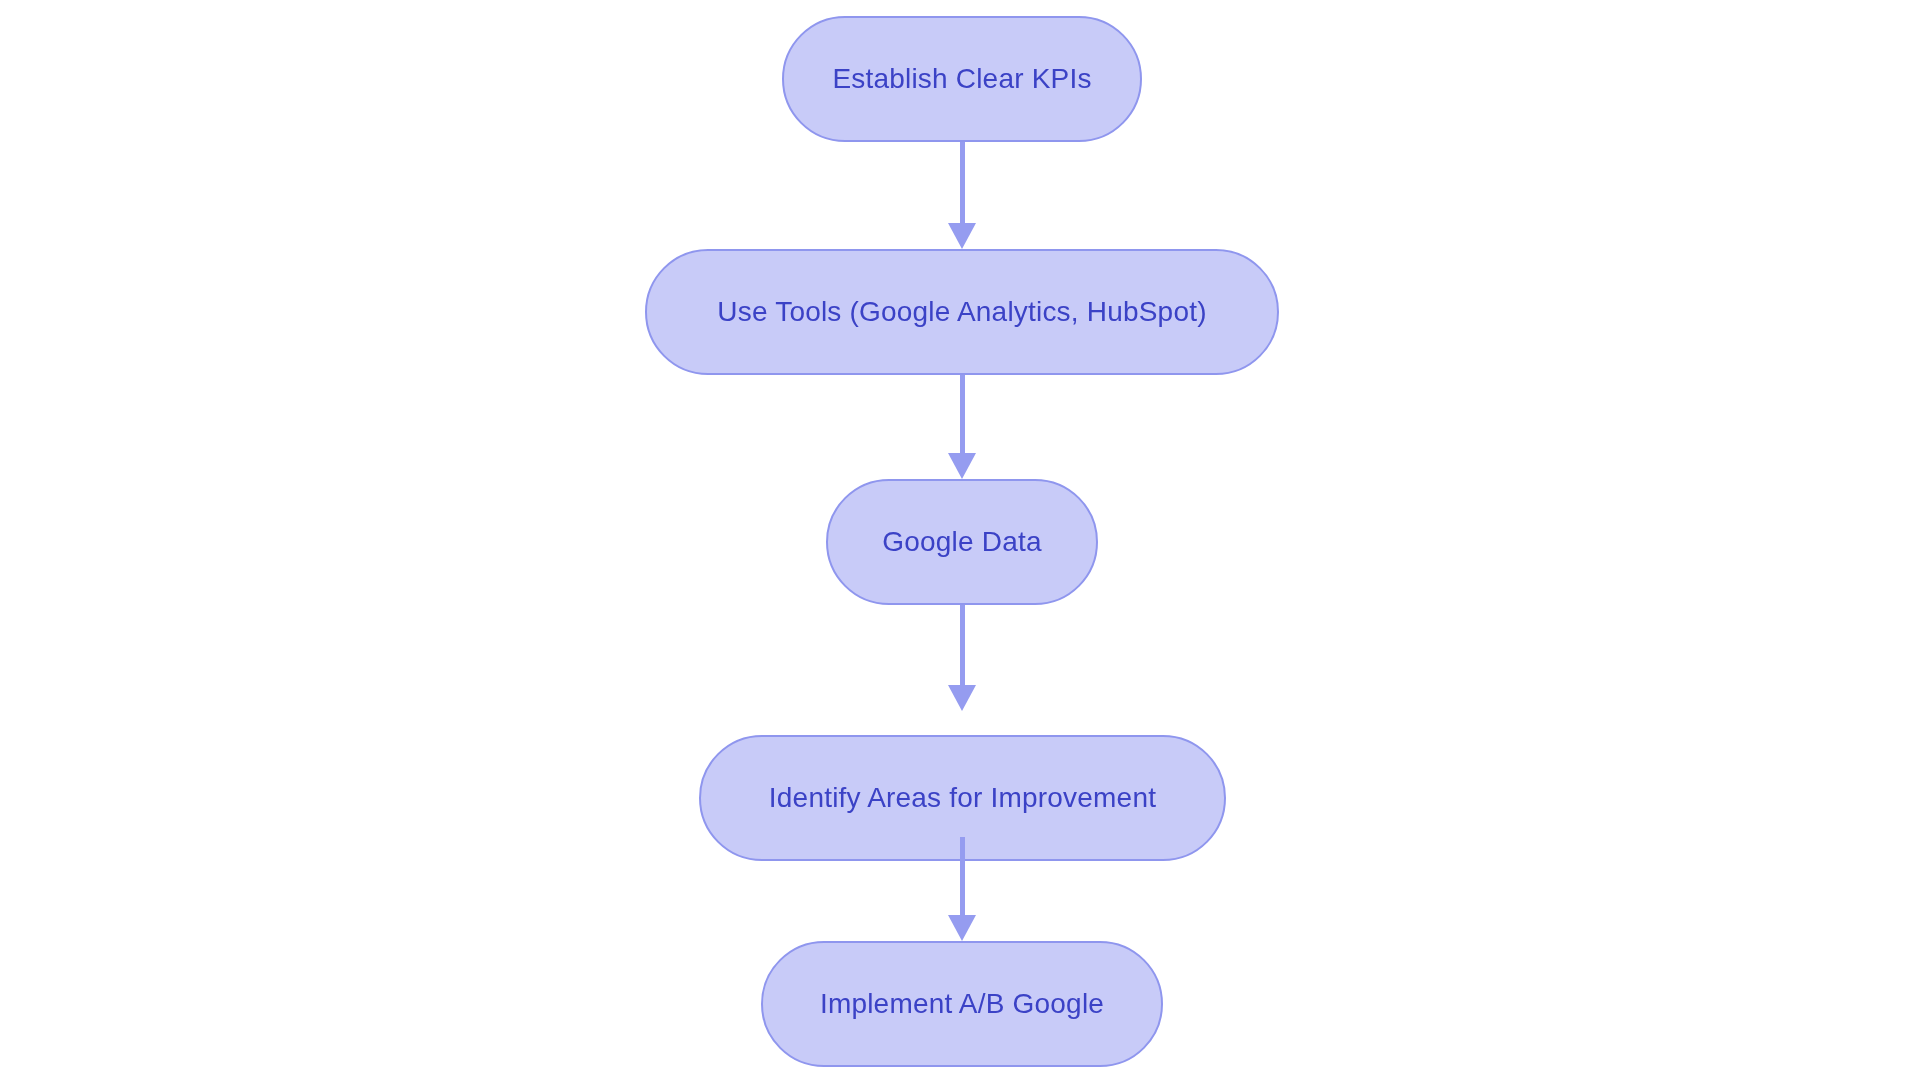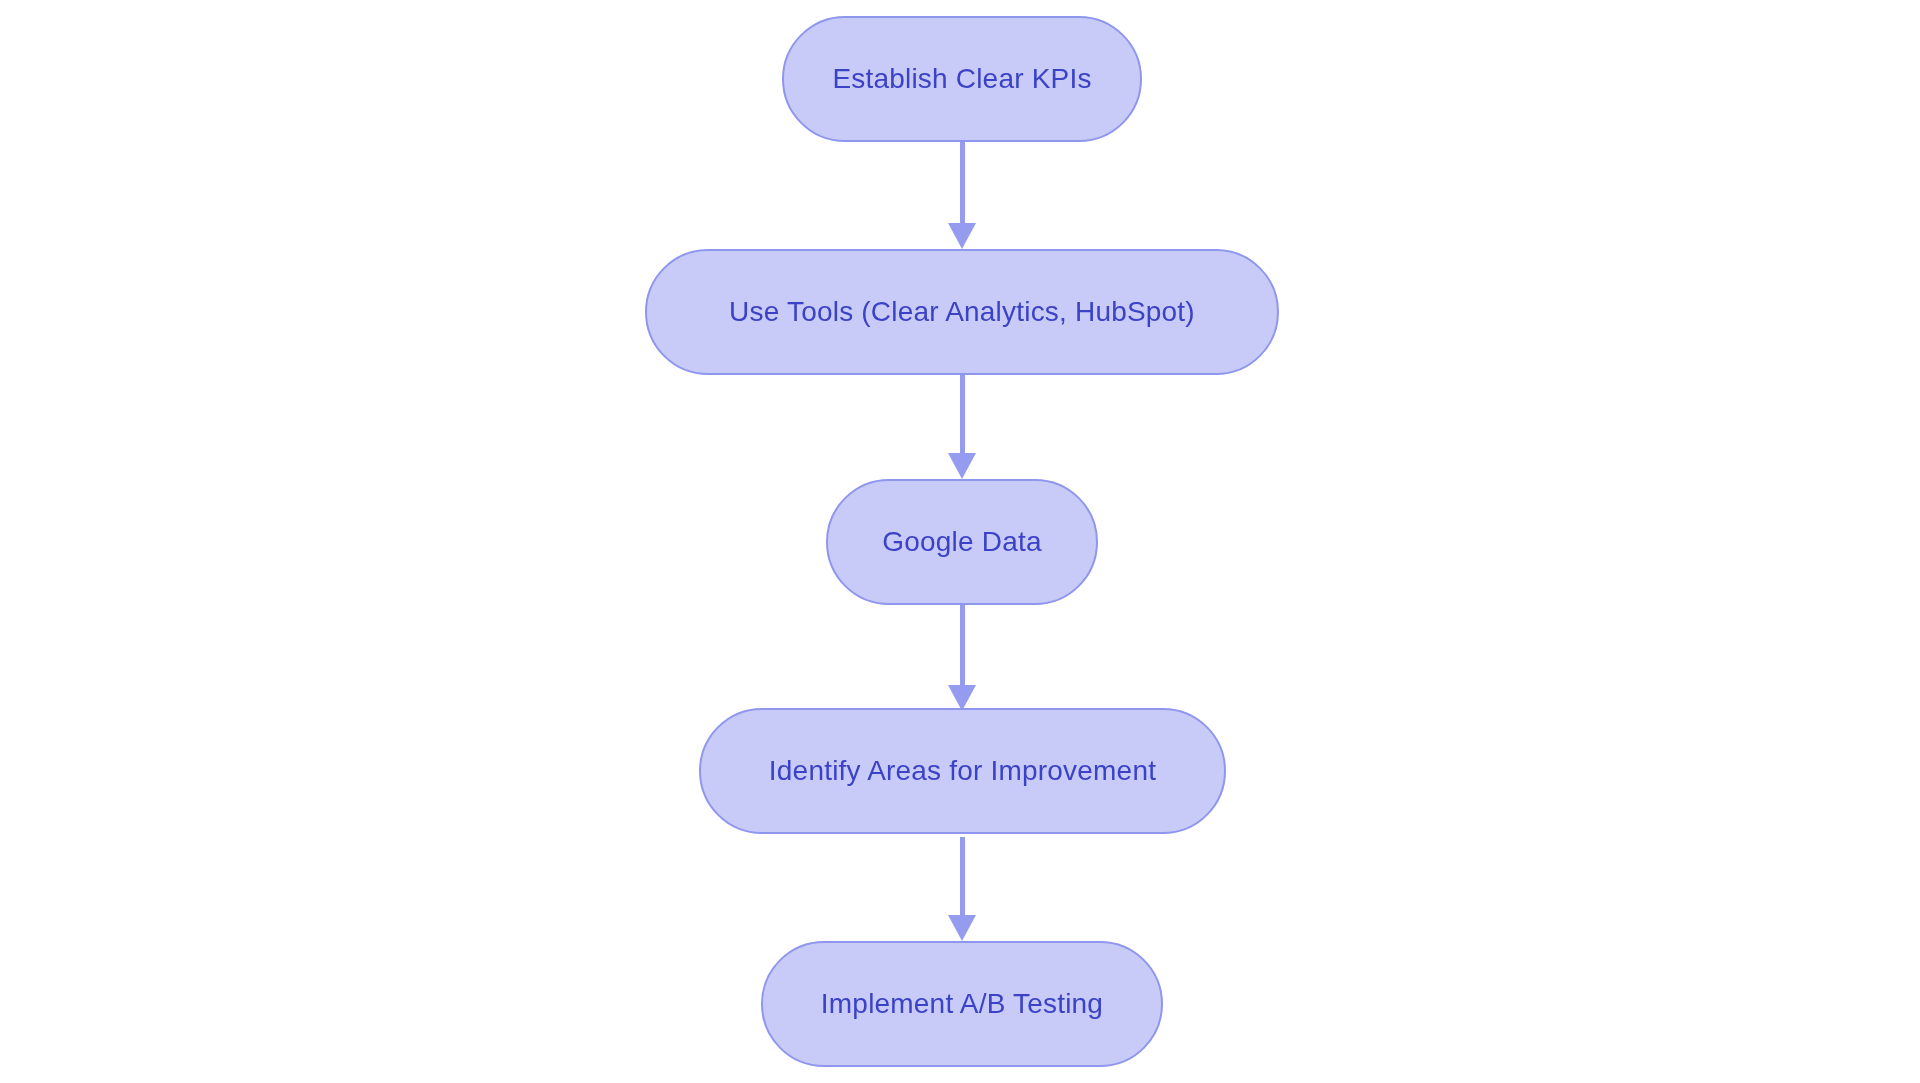--- a/index.html
+++ b/index.html
@@ -35,21 +35,21 @@
     color: var(--node-text);
     font-size: 28px;
     font-weight: 500;
     letter-spacing: 0.2px;
     white-space: nowrap;
     text-align: center;
   }
   .n1 { left: 782px; top: 16px;  width: 360px; }
   .n2 { left: 645px; top: 249px; width: 634px; }
   .n3 { left: 826px; top: 479px; width: 272px; }
-  .n4 { left: 699px; top: 708px; width: 527px; }
+  .n4 { left: 699px; top: 735px; width: 527px; }
   .n5 { left: 761px; top: 941px; width: 402px; }
 
   .arrow {
     position: absolute;
     left: 962px;
     transform: translateX(-50%);
     display: flex;
     flex-direction: column;
     align-items: center;
   }
@@ -78,21 +78,21 @@
   <div class="node n1">
     <span>Establish Clear KPIs</span>
   </div>
 
   <div class="arrow a1">
     <div class="shaft"></div>
     <div class="head"></div>
   </div>
 
   <div class="node n2">
-    <span>Use Tools (Clear Analytics, HubSpot)</span>
+    <span>Use Tools (Google Analytics, HubSpot)</span>
   </div>
 
   <div class="arrow a2">
     <div class="shaft"></div>
     <div class="head"></div>
   </div>
 
   <div class="node n3">
     <span>Google Data</span>
   </div>
@@ -105,16 +105,16 @@
   <div class="node n4">
     <span>Identify Areas for Improvement</span>
   </div>
 
   <div class="arrow a4">
     <div class="shaft"></div>
     <div class="head"></div>
   </div>
 
   <div class="node n5">
-    <span>Implement A/B Testing</span>
+    <span>Implement A/B Google</span>
   </div>
 
 </div>
 
 </body></html>

